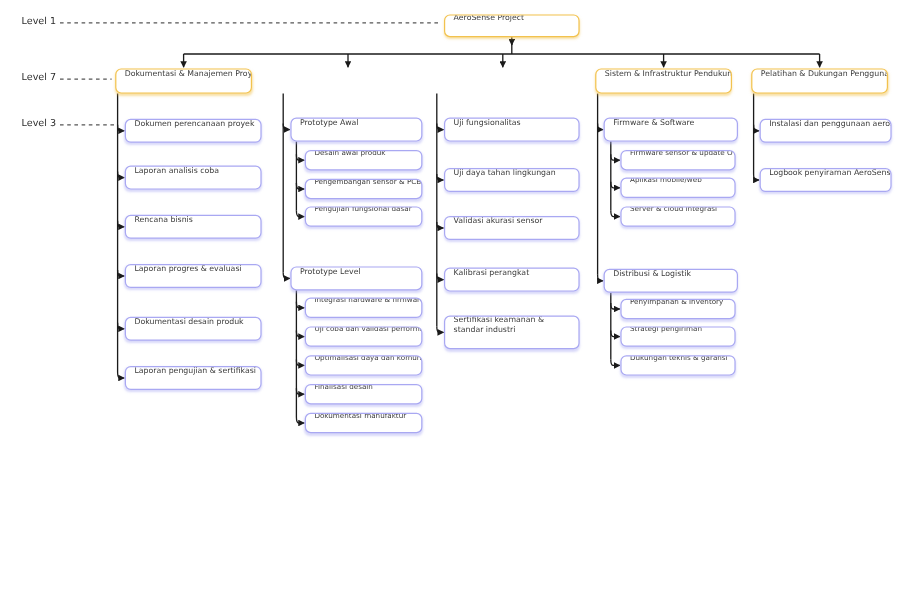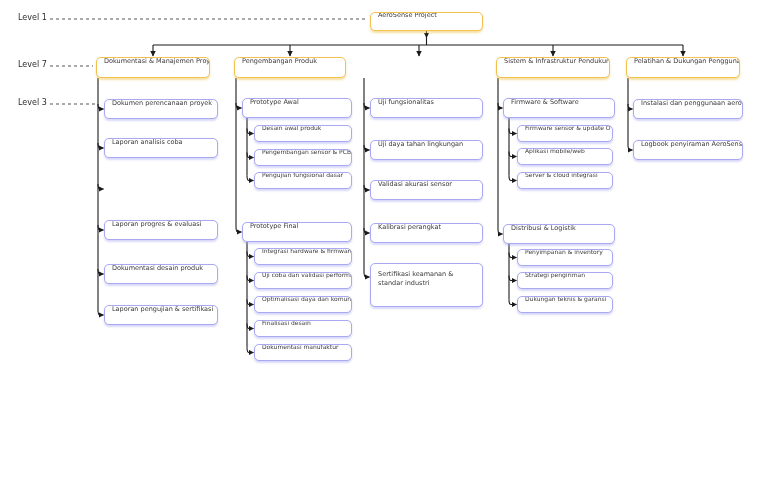--- a/index.html
+++ b/index.html
@@ -90,47 +90,47 @@
     </g>
   </svg>
 
   <div class="lvl-label" style="left:18px;top:13px">Level 1</div>
   <div class="lvl-label" style="left:18px;top:60px">Level 7</div>
   <div class="lvl-label" style="left:18px;top:98px">Level 3</div>
 
   <div class="node y" style="left:370px;top:12px;width:113px;height:19px">AeroSense Project</div>
 
   <div class="node y" style="left:96px;top:57px;width:114px;height:21px">Dokumentasi &amp; Manajemen Proyek</div>
-  <div class="node y" style="left:234px;top:57px;width:112px;height:21px">Pengembangan Produk</div>
   <div class="node y" style="left:496px;top:57px;width:114px;height:21px">Sistem &amp; Infrastruktur Pendukung</div>
   <div class="node y" style="left:626px;top:57px;width:114px;height:21px">Pelatihan &amp; Dukungan Pengguna</div>
 
   <div class="node p" style="left:104px;top:99px;width:114px;height:20px">Dokumen perencanaan proyek</div>
   <div class="node p" style="left:104px;top:138px;width:114px;height:20px">Laporan analisis coba</div>
+  <div class="node p" style="left:104px;top:179px;width:114px;height:20px">Rencana bisnis</div>
   <div class="node p" style="left:104px;top:220px;width:114px;height:20px">Laporan progres &amp; evaluasi</div>
   <div class="node p" style="left:104px;top:264px;width:114px;height:20px">Dokumentasi desain produk</div>
   <div class="node p" style="left:104px;top:305px;width:114px;height:20px">Laporan pengujian &amp; sertifikasi</div>
 
   <div class="node p" style="left:242px;top:98px;width:110px;height:20px">Prototype Awal</div>
   <div class="node p s" style="left:254px;top:125px;width:98px;height:17px">Desain awal produk</div>
   <div class="node p s" style="left:254px;top:149px;width:98px;height:17px">Pengembangan sensor &amp; PCB</div>
   <div class="node p s" style="left:254px;top:172px;width:98px;height:17px">Pengujian fungsional dasar</div>
 
-  <div class="node p" style="left:242px;top:222px;width:110px;height:20px">Prototype Final</div>
+  <div class="node p" style="left:242px;top:222px;width:110px;height:20px">Prototype Level</div>
   <div class="node p s" style="left:254px;top:248px;width:98px;height:17px">Integrasi hardware &amp; firmware</div>
   <div class="node p s" style="left:254px;top:272px;width:98px;height:17px">Uji coba dan validasi performa</div>
   <div class="node p s" style="left:254px;top:296px;width:98px;height:17px">Optimalisasi daya dan komunikasi</div>
   <div class="node p s" style="left:254px;top:320px;width:98px;height:17px">Finalisasi desain</div>
   <div class="node p s" style="left:254px;top:344px;width:98px;height:17px">Dokumentasi manufaktur</div>
 
   <div class="node p" style="left:370px;top:98px;width:113px;height:20px">Uji fungsionalitas</div>
   <div class="node p" style="left:370px;top:140px;width:113px;height:20px">Uji daya tahan lingkungan</div>
   <div class="node p" style="left:370px;top:180px;width:113px;height:20px">Validasi akurasi sensor</div>
   <div class="node p" style="left:370px;top:223px;width:113px;height:20px">Kalibrasi perangkat</div>
-  <div class="node p wrap" style="left:370px;top:263px;width:113px;height:44px">Sertifikasi keamanan &amp; standar industri</div>
+  <div class="node p wrap" style="left:370px;top:263px;width:113px;height:28px">Sertifikasi keamanan &amp; standar industri</div>
 
   <div class="node p" style="left:503px;top:98px;width:112px;height:20px">Firmware &amp; Software</div>
   <div class="node p s" style="left:517px;top:125px;width:96px;height:17px">Firmware sensor &amp; update OTA</div>
   <div class="node p s" style="left:517px;top:148px;width:96px;height:17px">Aplikasi mobile/web</div>
   <div class="node p s" style="left:517px;top:172px;width:96px;height:17px">Server &amp; cloud integrasi</div>
 
   <div class="node p" style="left:503px;top:224px;width:112px;height:20px">Distribusi &amp; Logistik</div>
   <div class="node p s" style="left:517px;top:249px;width:96px;height:17px">Penyimpanan &amp; inventory</div>
   <div class="node p s" style="left:517px;top:272px;width:96px;height:17px">Strategi pengiriman</div>
   <div class="node p s" style="left:517px;top:296px;width:96px;height:17px">Dukungan teknis &amp; garansi</div>

